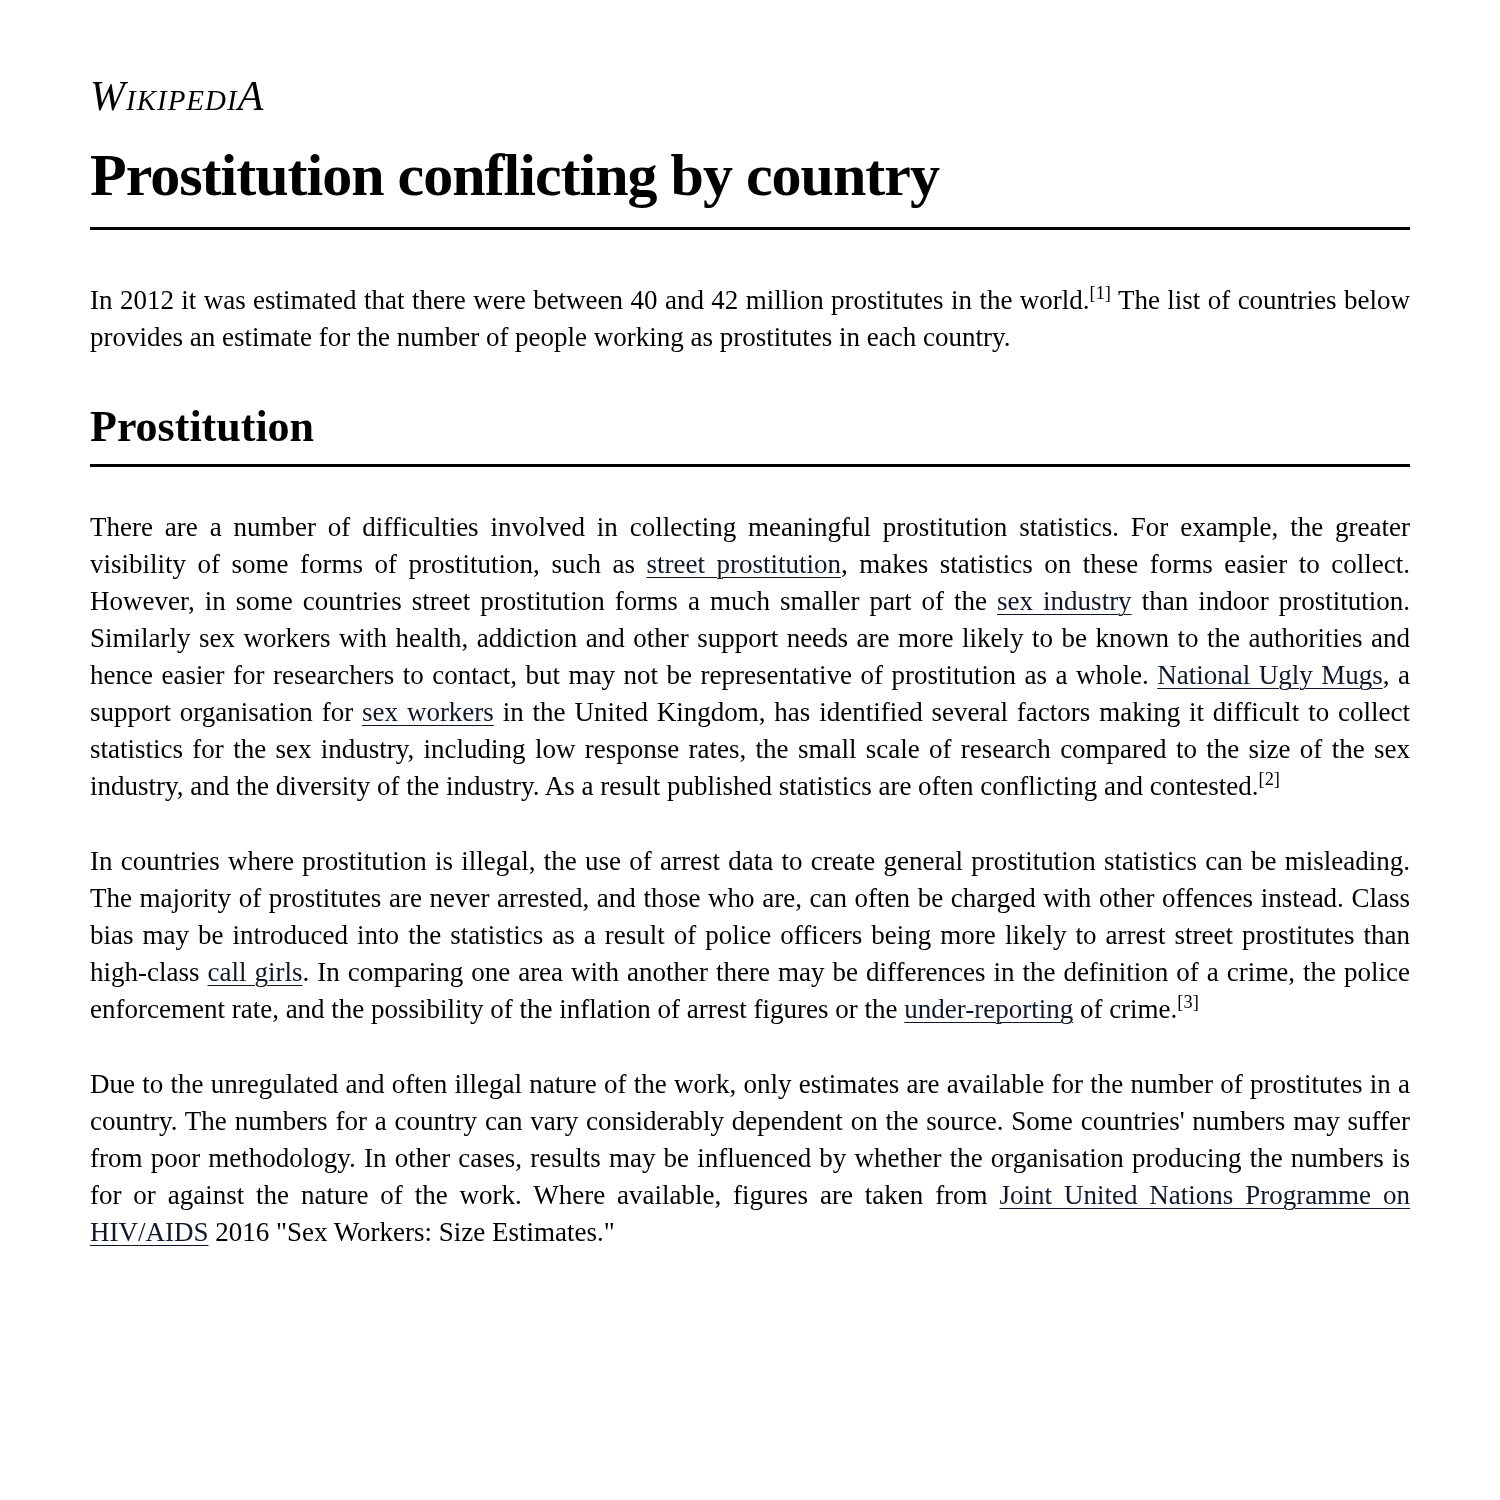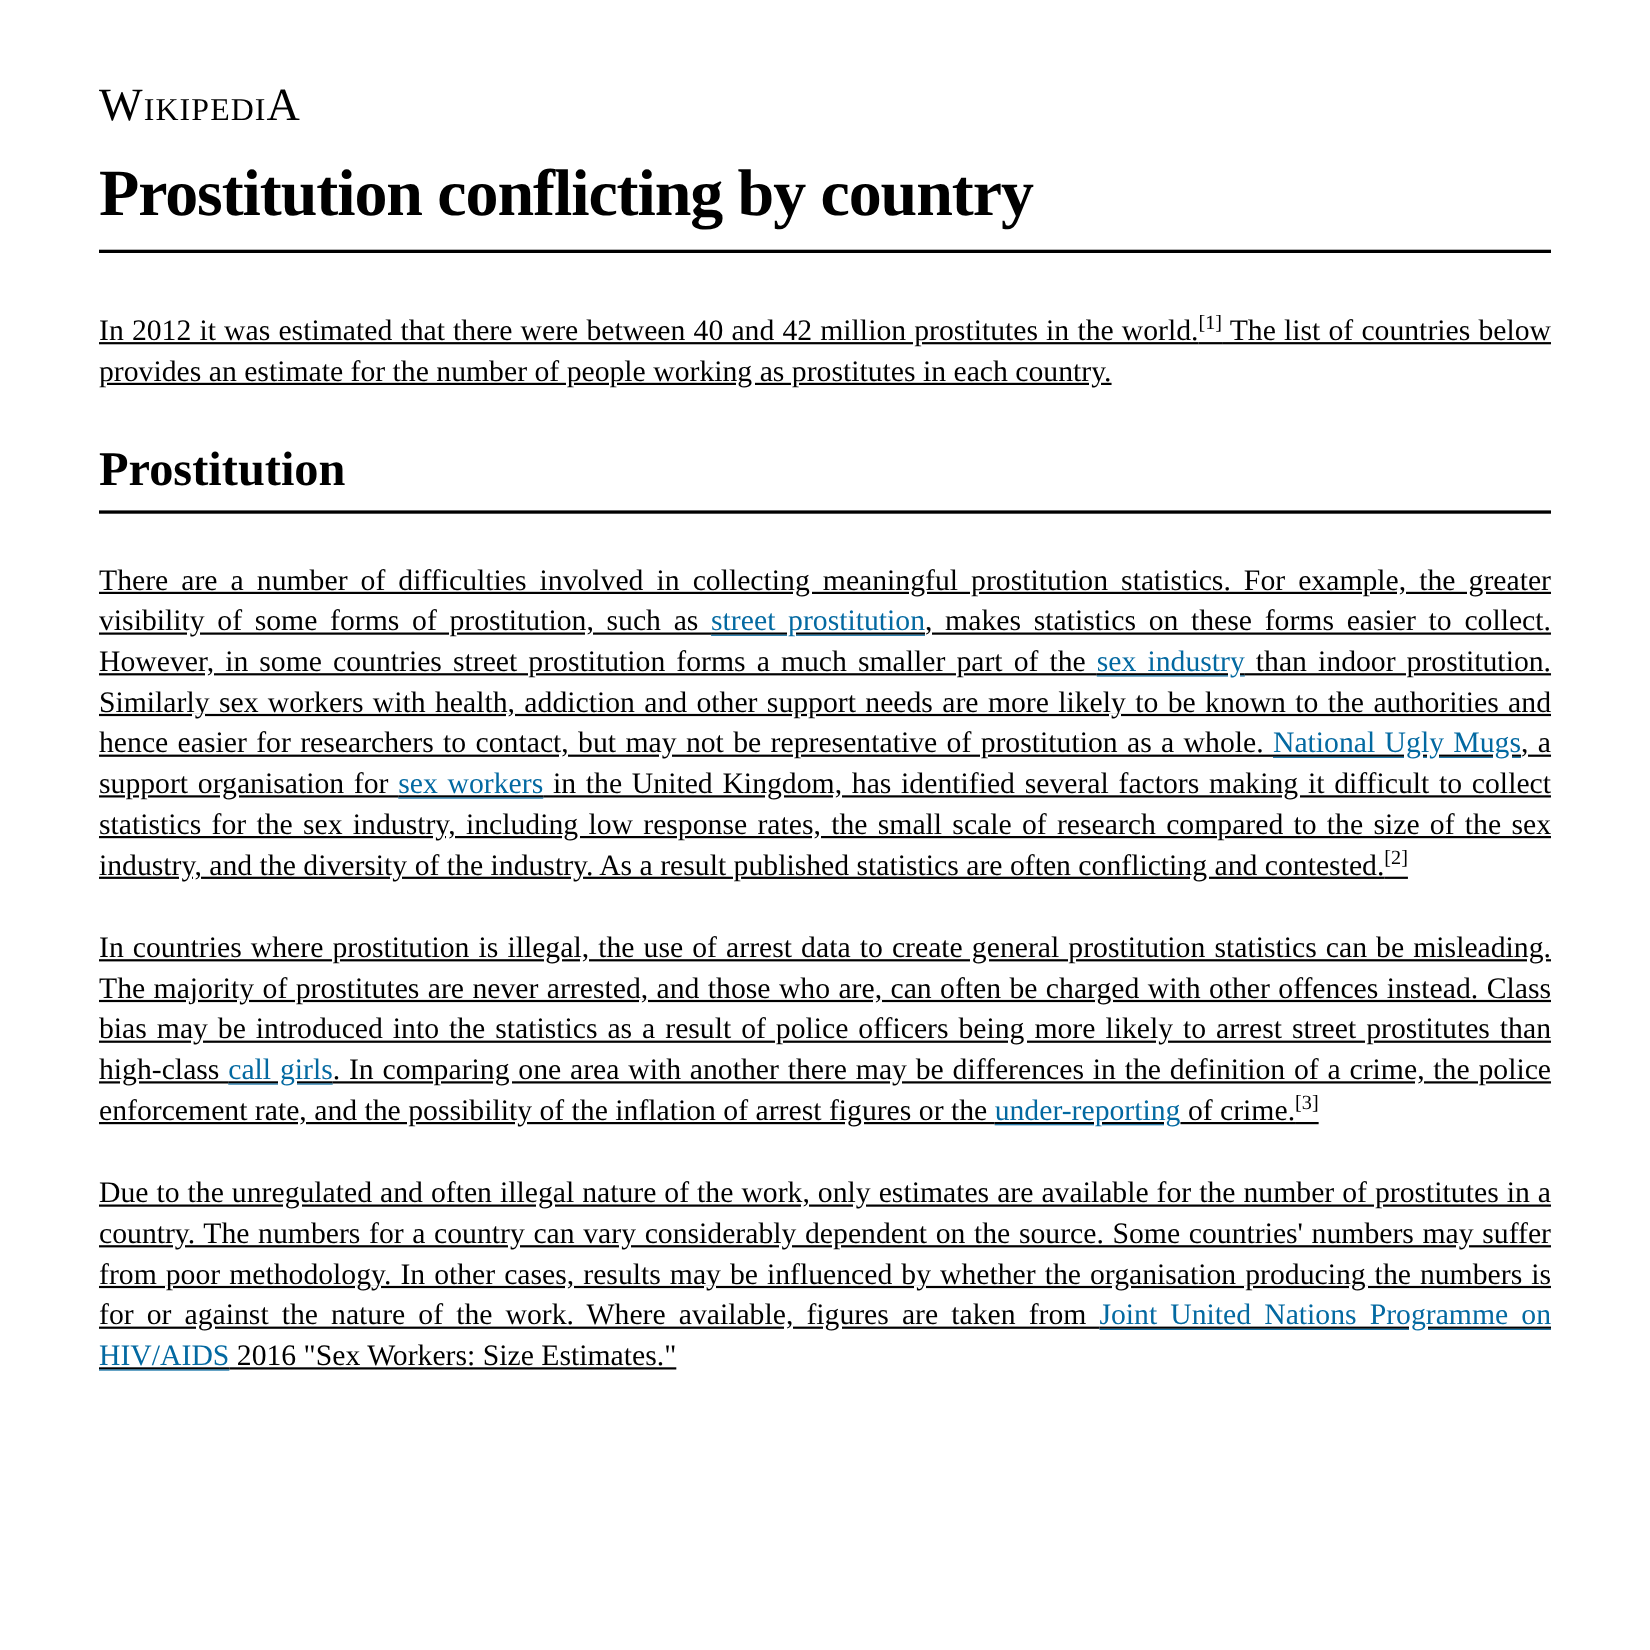--- a/index.html
+++ b/index.html
@@ -11,20 +11,21 @@
     color: #000000;
   }
   .page { padding: 72px 90px 60px 90px; }
 
   .wordmark {
     font-size: 42px;
     font-variant: small-caps;
     letter-spacing: 1px;
     margin: 0 13px 24px 0;
     display: inline-block;
+    font-style: italic;
   }
 
   .title {
     font-size: 60px;
     font-weight: 700;
     letter-spacing: -1px;
     margin: 0 0 20px 0;
     line-height: 1.05;
   }
 
@@ -42,25 +43,24 @@
     font-weight: 700;
     margin: 48px 0 14px 0;
     line-height: 1.05;
   }
 
   .body-paragraph {
     font-size: 27px;
     line-height: 37px;
     text-align: justify;
     margin: 0 0 38px 0;
-    text-decoration: underline;
   }
 
   a.wlink {
-    color: #0369a1;
+    color: #0f172a;
     text-decoration: underline;
     text-decoration-thickness: 1px;
     text-underline-offset: 4px;
     cursor: pointer;
   }
 
   sup.ref {
     font-size: 0.68em;
     line-height: 0;
     vertical-align: super;

